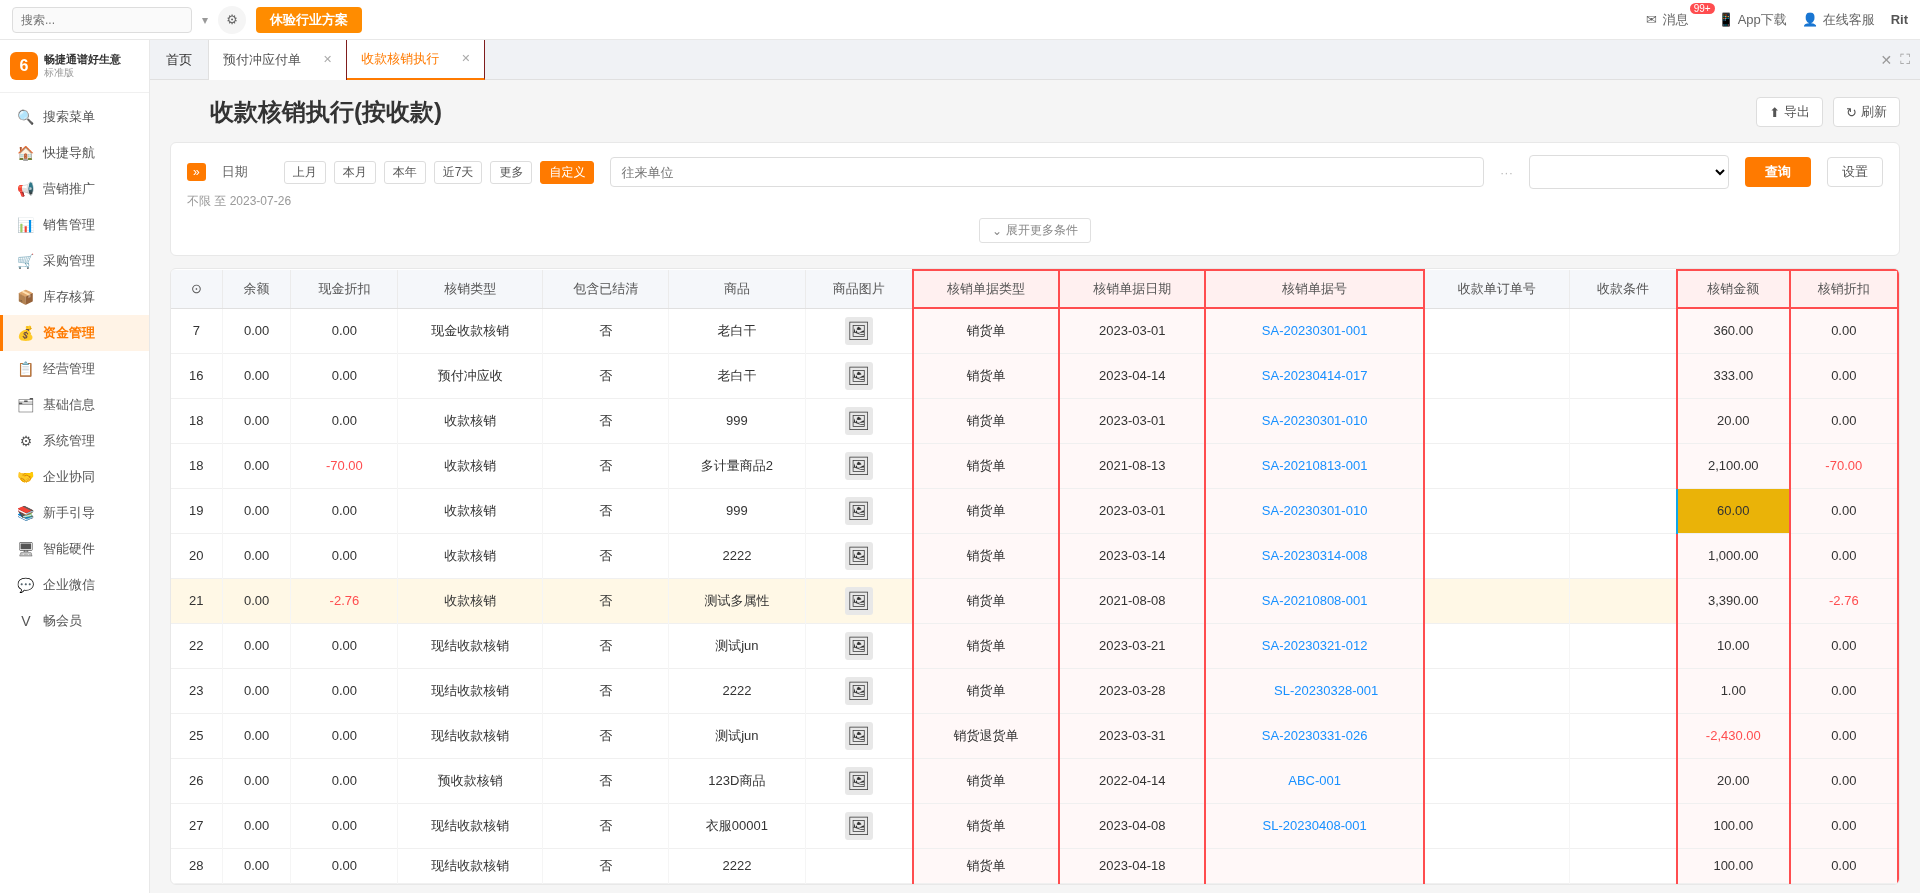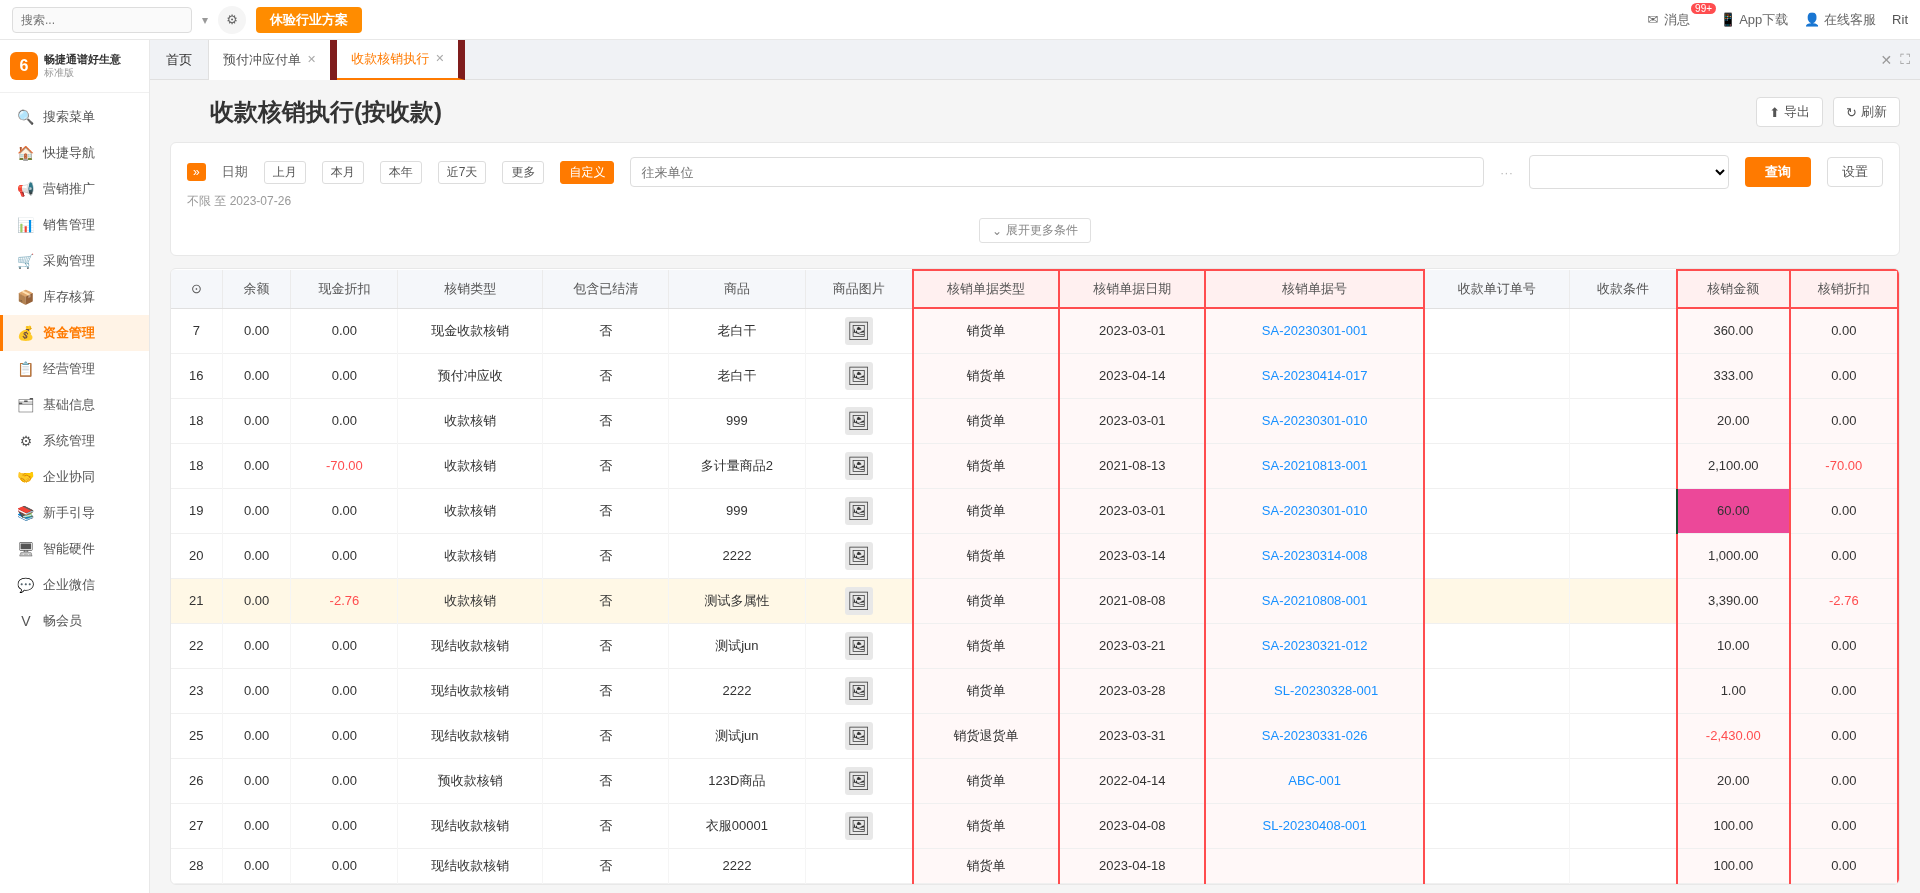--- a/index.html
+++ b/index.html
@@ -61,22 +61,22 @@
     .tab-bar {
       background: #f0f2f5; display: flex; align-items: center;
       border-bottom: 1px solid #e0e0e0; height: 40px;
       padding: 0 0 0 0;
     }
     .tab-home {
       padding: 0 16px; height: 40px; display: flex; align-items: center;
       color: #333; font-size: 13px; cursor: pointer; border-right: 1px solid #e0e0e0;
     }
     .tab {
-      display: flex; align-items: center; gap: 6px; padding: 0 14px;
-      height: 40px; background: #fff; border-right: 7px solid #7f1d1d;
+      display: flex; align-items: center; gap: 22px; padding: 0 14px;
+      height: 40px; background: #fff; border-right: 1px solid #7f1d1d;
       cursor: pointer; font-size: 13px; color: #555;
     }
     .tab.active { color: #ff7a00; border-bottom: 2px solid #ff7a00; }
     .tab-close { color: #aaa; font-size: 11px; cursor: pointer; }
     .tab-bar-right { margin-left: auto; display: flex; align-items: center; padding-right: 10px; gap: 8px; }
     .tab-bar-icon { color: #999; cursor: pointer; font-size: 14px; }
 
     
     .page-content { flex: 1; overflow: auto; padding: 16px 20px; background: #f5f5f5; }
     .page-header { display: flex; align-items: center; justify-content: space-between; margin-bottom: 14px; }
@@ -88,21 +88,21 @@
       cursor: pointer; font-size: 13px; color: #555;
     }
 
     
     .filter-bar {
       background: #fff; border-radius: 6px; padding: 12px 16px;
       margin-bottom: 12px; border: 1px solid #e8e8e8;
     }
     .filter-row { display: flex; align-items: center; gap: 16px; flex-wrap: wrap; }
     .filter-label { color: #666; font-size: 13px; white-space: nowrap; }
-    .filter-date-btns { display: flex; gap: 16px; align-items: flex-start; }
+    .filter-date-btns { display: flex; gap: 8px; align-items: flex-start; margin-left: 20px; }
     .date-btn {
       padding: 2px 8px; border: 1px solid #ddd; border-radius: 3px;
       cursor: pointer; font-size: 12px; background: #fff; color: #555;
     }
     .date-btn.active { background: #ff7a00; color: #fff; border-color: #ff7a00; }
     .filter-date-range { font-size: 12px; color: #999; margin-top: 4px; }
     .filter-input {
       flex: 1; min-width: 180px; height: 30px; border: 1px solid #ddd;
       border-radius: 4px; padding: 0 10px; font-size: 13px;
     }
@@ -170,21 +170,21 @@
       <span class="badge">99+</span>
     </span>
     <span>
       <span>📱</span>
       <span>App下载</span>
     </span>
     <span>
       <span>👤</span>
       <span>在线客服</span>
     </span>
-    <span style="color:#555; font-weight:normal;text-align:right;">Rit</span>
+    <span style="color:#555; font-weight:bold;text-align:right;">Rit</span>
   </div>
 </div>
 
 <div class="main-layout">
 
   <div class="sidebar">
     <div class="logo-area">
       <div class="logo-icon">6</div>
       <div>
         <div class="logo-text">畅捷通谱好生意</div>
@@ -411,21 +411,21 @@
       <td class="">0.00</td>
       <td>收款核销</td>
       <td>否</td>
       <td>999</td>
       <td><span style="display:inline-block;width:28px;height:28px;background:#e8e8e8;border-radius:3px;vertical-align:middle;font-size:18px;line-height:28px;">🖼</span></td>
       <td style="border-left:2px solid #ff4d4f;border-right:2px solid #ff4d4f;background:#fff8f8;">销货单</td>
       <td style="border-right:2px solid #ff4d4f;background:#fff8f8;">2023-03-01</td>
       <td style="border-right:2px solid #ff4d4f;background:#fff8f8;"><a class="td-link">SA-20230301-010</a></td>
       <td></td>
       <td></td>
-      <td class="" style="border-left:2px solid #14532d;border-right:2px solid #ff4d4f;background:#ec4899;">60.00</td>
+      <td class="" style="border-left:2px solid #0ea5e9;border-right:2px solid #ff4d4f;background:#eab308;">60.00</td>
       <td class="" style="border-right:2px solid #ff4d4f;background:#fff8f8;">0.00</td>
     </tr>
               <tr>
       <td>20</td>
       <td>0.00</td>
       <td class="">0.00</td>
       <td>收款核销</td>
       <td>否</td>
       <td>2222</td>
       <td><span style="display:inline-block;width:28px;height:28px;background:#e8e8e8;border-radius:3px;vertical-align:middle;font-size:18px;line-height:28px;">🖼</span></td>

